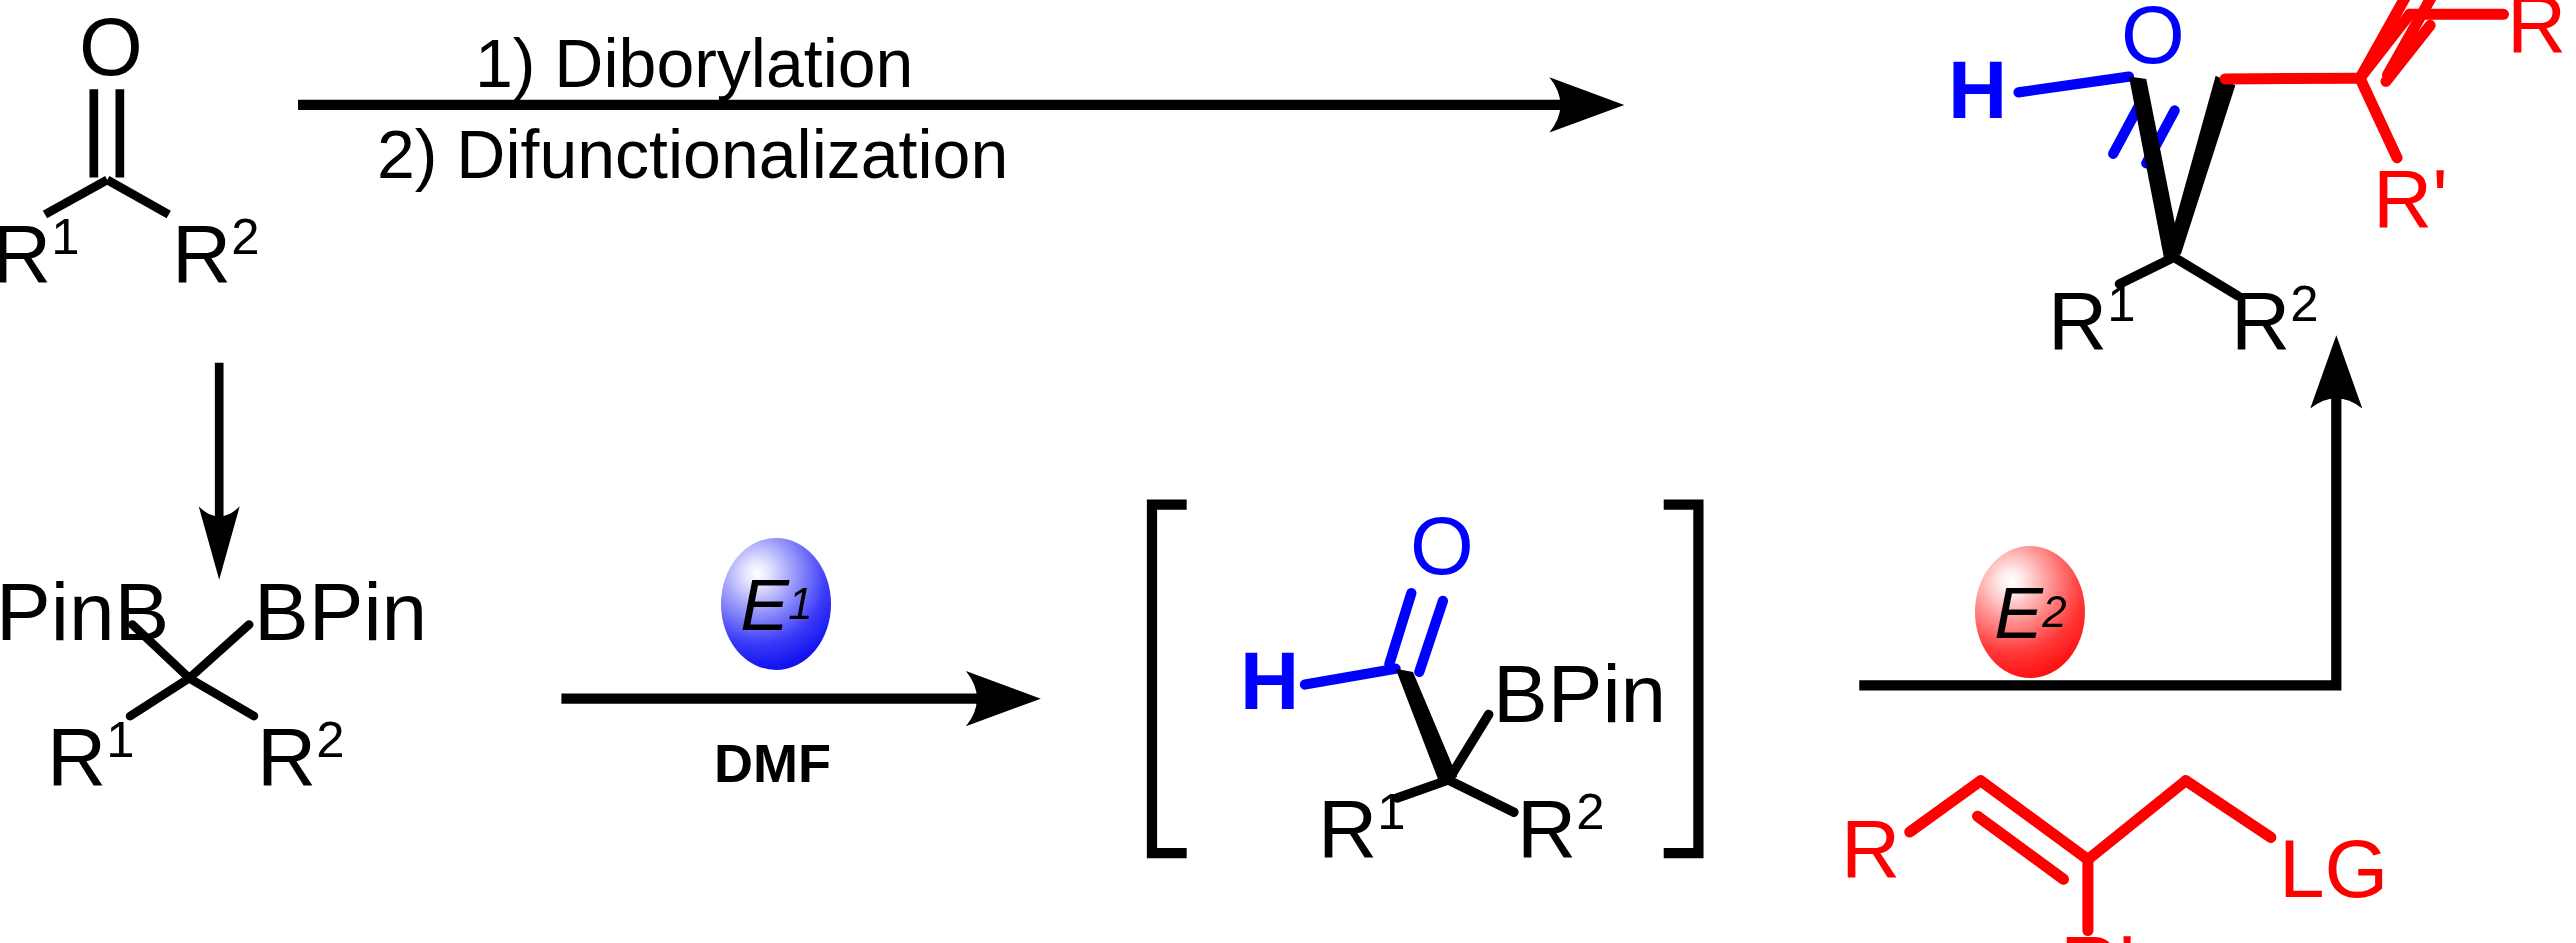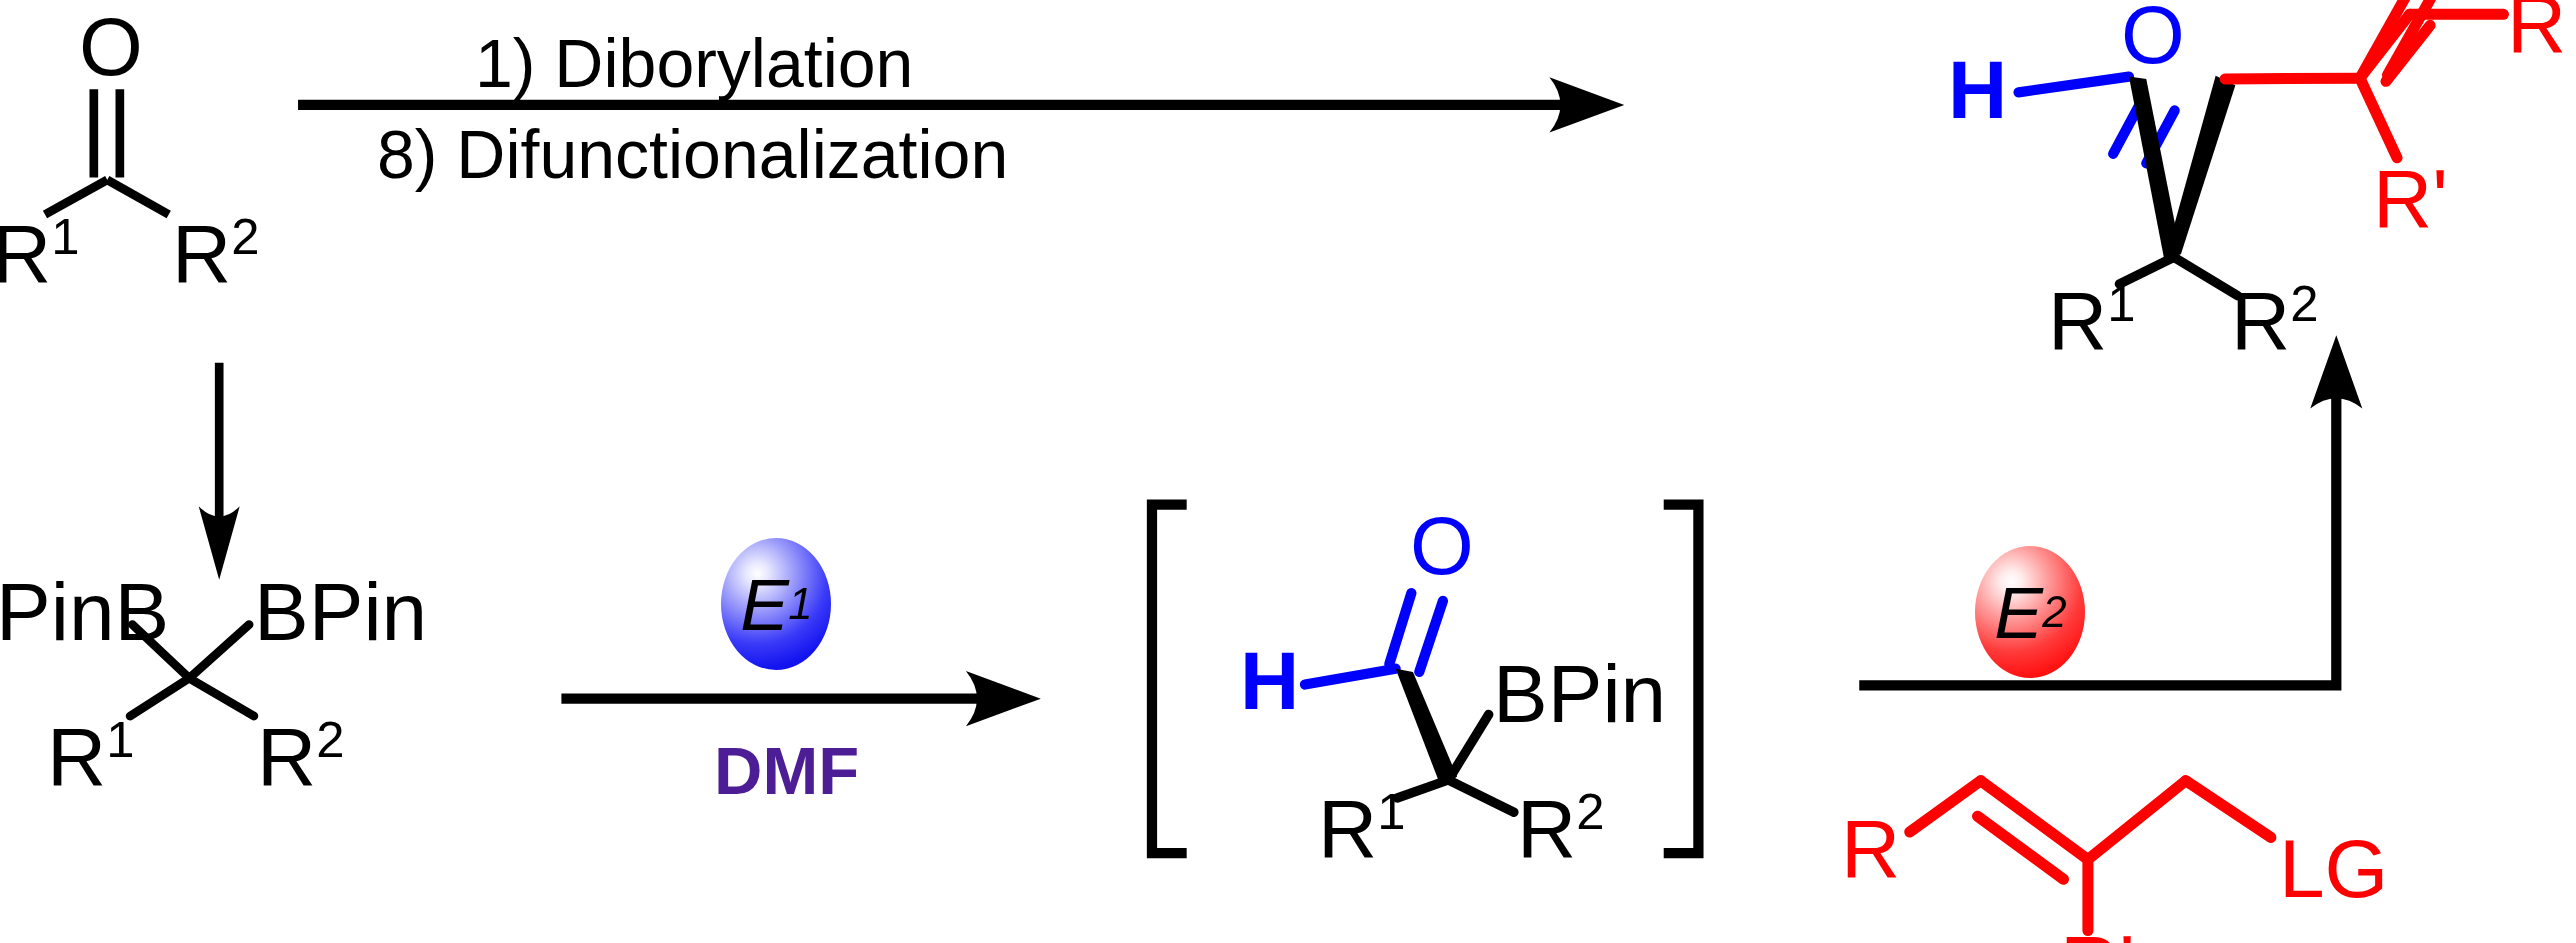--- a/index.html
+++ b/index.html
@@ -6,21 +6,21 @@
   body{width:2576px;height:944px;position:relative;overflow:hidden;
        font-family:"Liberation Sans",sans-serif;color:#000;}
   .scheme{position:absolute;left:0;top:0;width:2576px;height:944px;}
   .lbl{position:absolute;white-space:nowrap;line-height:1;}
   .cond{position:absolute;white-space:nowrap;line-height:1;font-size:68px;color:#000;}
   .sub{font-size:0.62em;vertical-align:super;line-height:0;}
   .atom{font-size:82px;}
   .atomO{font-size:82px;color:#0000ff;}
   .atomH{font-size:82px;color:#0000ff;font-weight:bold;}
   .red{color:#ff0000;}
-  .dmf{position:absolute;font-size:67px;font-weight:bold;color:#4c1d95;white-space:nowrap;}
+  .dmf{position:absolute;font-size:54px;font-weight:bold;color:#000000;white-space:nowrap;}
   .sphere-wrap{position:absolute;}
   .sphere{width:100%;height:100%;border-radius:50%;position:relative;}
   .sphere.blue-s{background:radial-gradient(circle at 33% 27%,#ffffff 0%,#e8e8ff 9%,#9c9cfb 30%,#3a3af8 58%,#1414f0 78%,#0b0bdc 100%);}
   .sphere.red-s{background:radial-gradient(circle at 33% 27%,#ffffff 0%,#ffecec 9%,#ff9c9c 30%,#ff3a3a 58%,#ff1414 78%,#f00000 100%);}
   .sphere-label{position:absolute;left:0;top:0;width:100%;height:100%;
                 display:flex;align-items:center;justify-content:center;
                 font-style:italic;font-size:73px;color:#000;letter-spacing:-0.8px;}
   .sphere-label .sub{font-size:0.60em;}
 </style>
 </head>
@@ -134,21 +134,21 @@
 
       <line x1="2772" y1="990" x2="2880" y2="1062" stroke="#ff0000" stroke-width="14" stroke-linecap="round"></line>
     </g>
   </svg>
 
   <span class="lbl atom" style="left:79px;top:6.3px;">O</span>
   <span class="lbl atom" style="left:-8px;top:213px;"><span>R</span><span class="sub">1</span></span>
   <span class="lbl atom" style="left:172px;top:213px;"><span>R</span><span class="sub">2</span></span>
 
   <span class="cond" style="left:438px;top:29px;margin-left:37px;">1) Diborylation</span>
-  <span class="cond" style="left:377px;top:120px;">8) Difunctionalization</span>
+  <span class="cond" style="left:377px;top:120px;">2) Difunctionalization</span>
 
   <span class="lbl atomH" style="left:1948px;top:49px;">H</span>
   <span class="lbl atomO" style="left:2121px;top:-6.3px;">O</span>
   <span class="lbl atom" style="left:2048px;top:280px;"><span>R</span><span class="sub">1</span></span>
   <span class="lbl atom" style="left:2231px;top:280px;"><span>R</span><span class="sub">2</span></span>
   <span class="lbl atom red" style="left:2507px;top:-17.3px;">R</span>
   <span class="lbl atom red" style="left:2373px;top:158px;">R'</span>
 
   <span class="lbl atom" style="left:-4px;top:571px;">PinB</span>
   <span class="lbl atom" style="left:254px;top:571px;">BPin</span>

